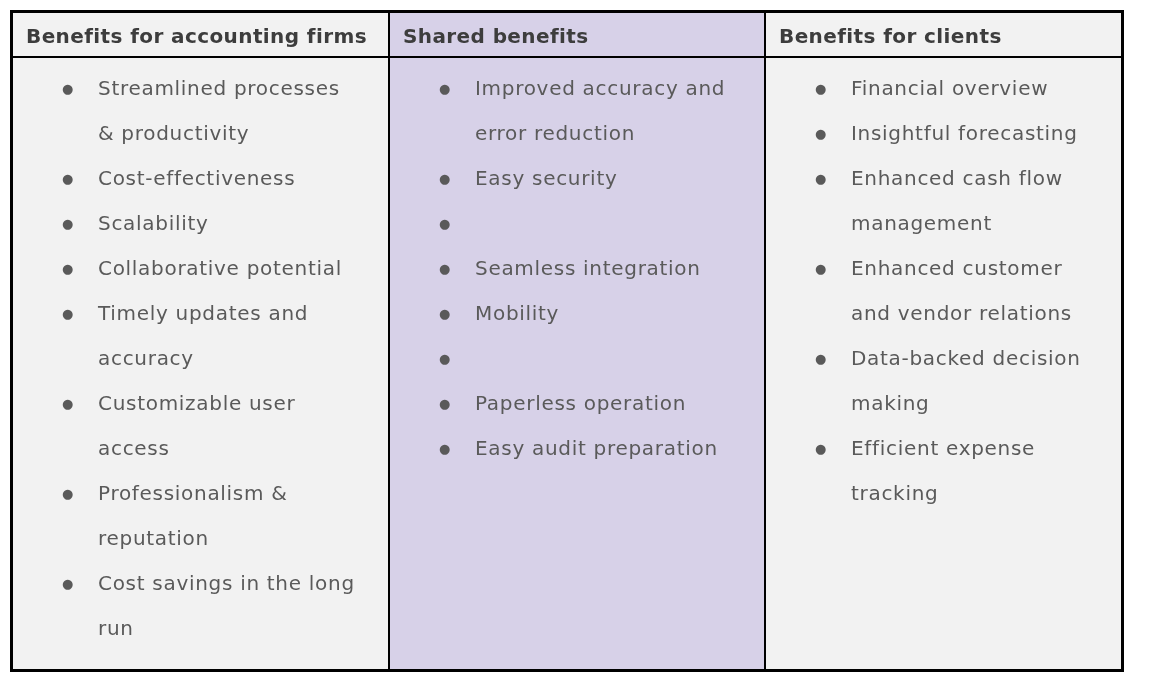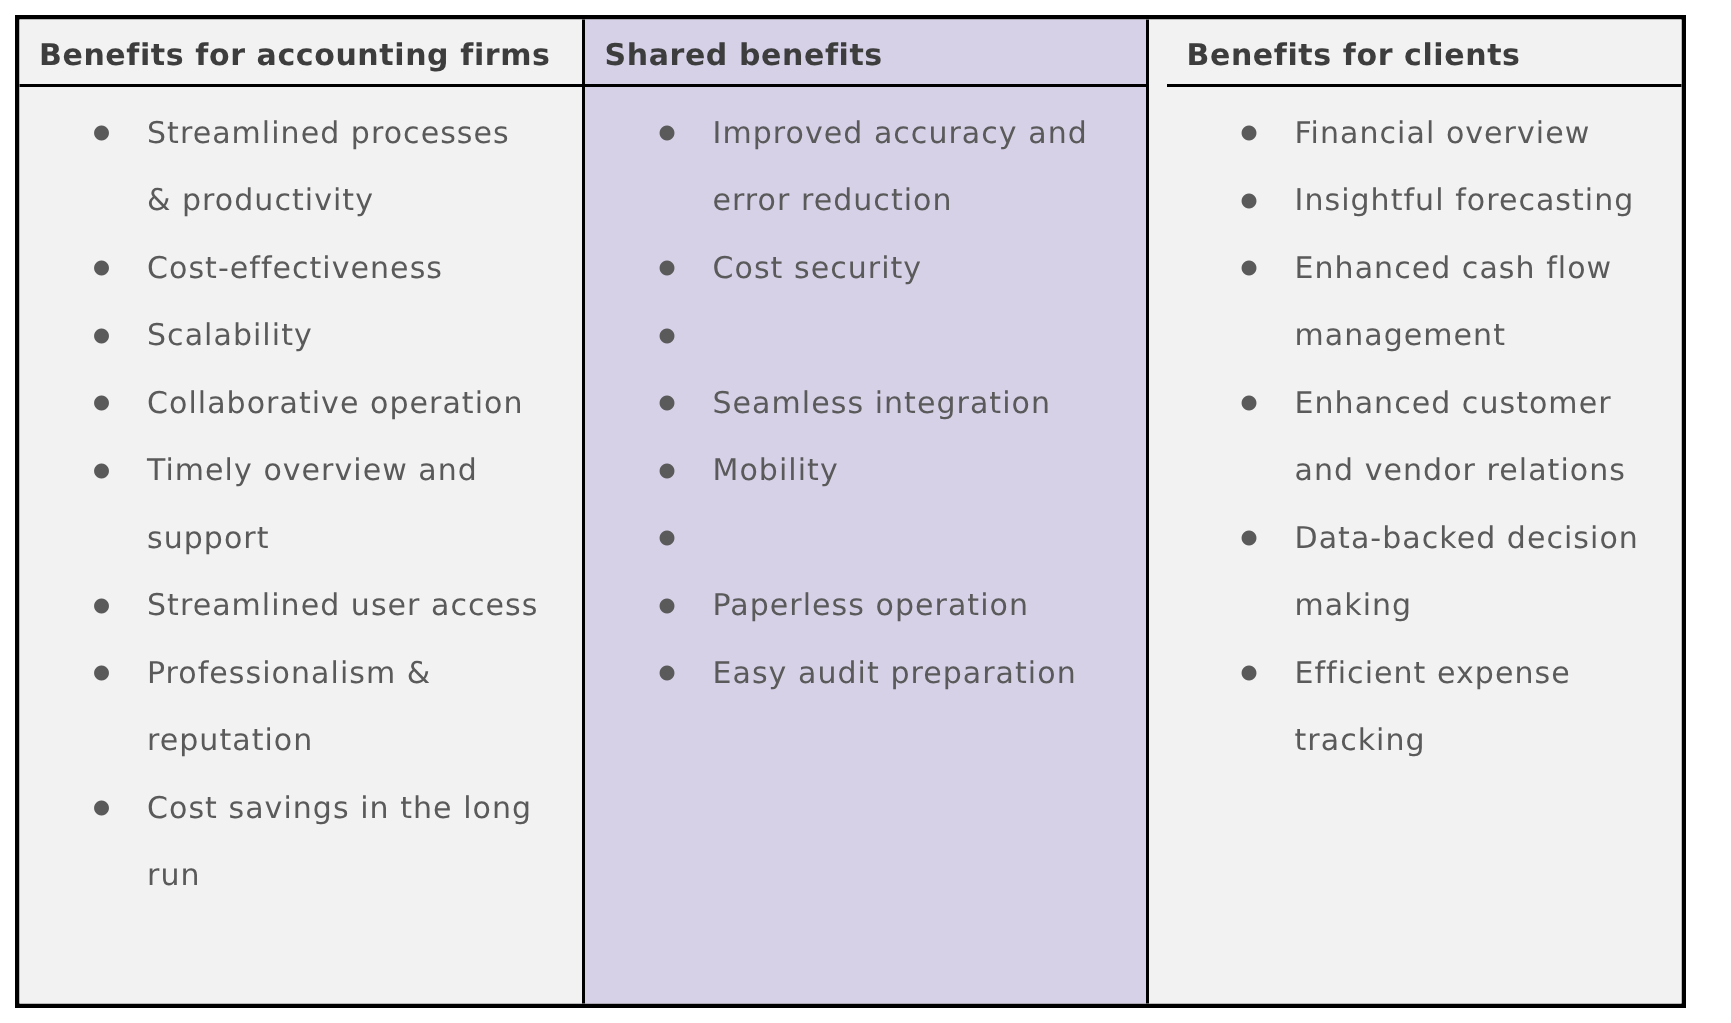--- a/index.html
+++ b/index.html
@@ -34,21 +34,21 @@
     background: var(--page-bg);
   }
   .col {
     display: flex;
     flex-direction: column;
     height: 100%;
   }
   .col + .col { border-left: 2px solid var(--border-color); }
   .col:nth-child(1) { width: 375px; }
   .col:nth-child(2) { width: 376px; }
-  .col:nth-child(3) { flex: 1; padding-left: 12px; }
+  .col:nth-child(3) { flex: 1; }
   .col.gray   { background: var(--gray-bg); }
   .col.purple { background: var(--purple-bg); }
   .col-header {
     height: 45px;
     flex: none;
     border-bottom: 2px solid var(--border-color);
     display: flex;
     align-items: center;
     padding: 2px 10px 0 13px;
     font-size: 20px;
@@ -109,31 +109,31 @@
     <span class="item-text">Cost-effectiveness</span>
   </li>
 
   <li class="bullet-item">
     <span class="bullet">●</span>
     <span class="item-text">Scalability</span>
   </li>
 
   <li class="bullet-item">
     <span class="bullet">●</span>
-    <span class="item-text">Collaborative operation</span>
-  </li>
-
-  <li class="bullet-item">
-    <span class="bullet">●</span>
-    <span class="item-text">Timely overview and support</span>
-  </li>
-
-  <li class="bullet-item">
-    <span class="bullet">●</span>
-    <span class="item-text">Streamlined user access</span>
+    <span class="item-text">Collaborative potential</span>
+  </li>
+
+  <li class="bullet-item">
+    <span class="bullet">●</span>
+    <span class="item-text">Timely updates and accuracy</span>
+  </li>
+
+  <li class="bullet-item">
+    <span class="bullet">●</span>
+    <span class="item-text">Customizable user access</span>
   </li>
 
   <li class="bullet-item">
     <span class="bullet">●</span>
     <span class="item-text">Professionalism &amp; reputation</span>
   </li>
 
   <li class="bullet-item">
     <span class="bullet">●</span>
     <span class="item-text">Cost savings in the long run</span>
@@ -148,21 +148,21 @@
     </div>
     <div class="col-body">
       <ul class="bullet-list">
   <li class="bullet-item">
     <span class="bullet">●</span>
     <span class="item-text">Improved accuracy and error reduction</span>
   </li>
 
   <li class="bullet-item">
     <span class="bullet">●</span>
-    <span class="item-text">Cost security</span>
+    <span class="item-text">Easy security</span>
   </li>
 
   <li class="bullet-item">
     <span class="bullet">●</span>
   </li>
 
   <li class="bullet-item">
     <span class="bullet">●</span>
     <span class="item-text">Seamless integration</span>
   </li>

